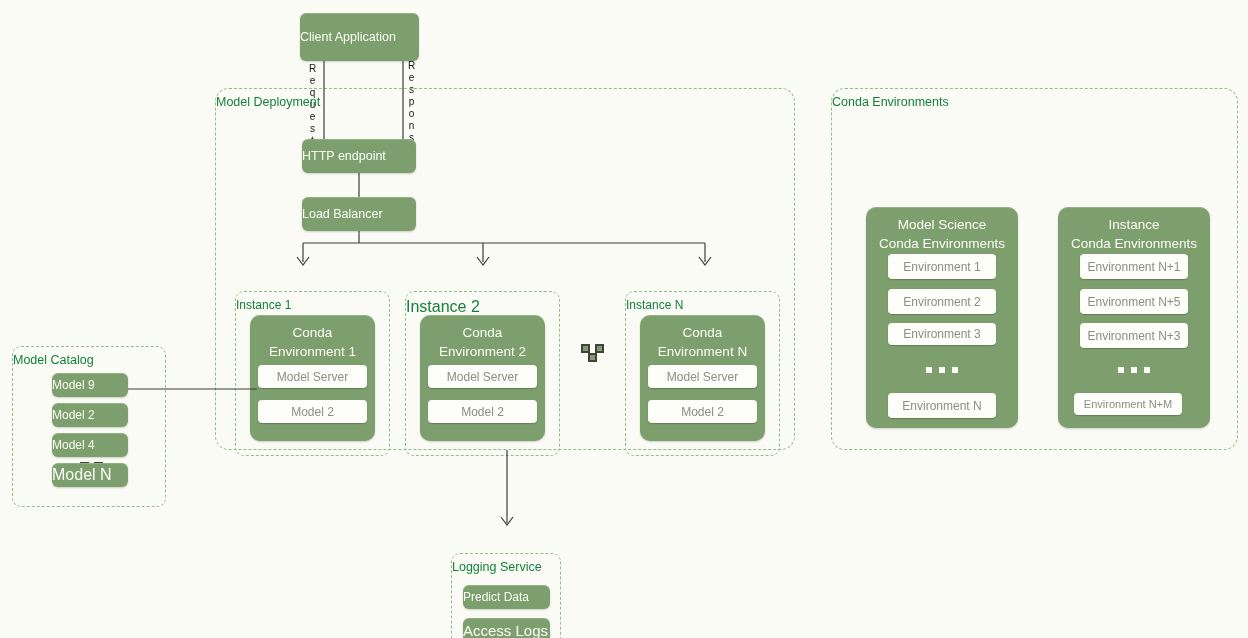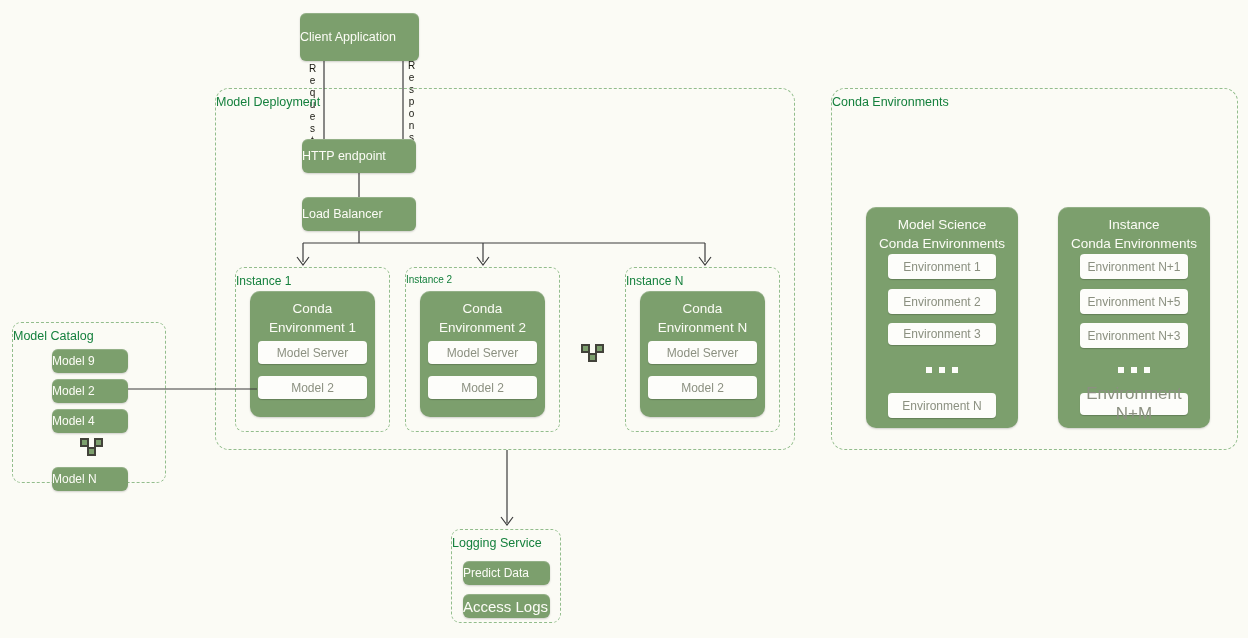--- a/index.html
+++ b/index.html
@@ -6,21 +6,21 @@
   .canvas {
     position:relative; width:1248px; height:638px;
     background:#FBFBF5; overflow:hidden;
     font-family:"Liberation Sans", sans-serif;
     color:#17170f;
   }
   .dashed {
     position:absolute; border:1.5px dashed #92BD8C;
     border-radius:14px; box-sizing:border-box;
   }
-  .dashed.small { border-radius:9px; }
+  .dashed.small { border-radius:9px;margin-top:24px; }
   .gbox {
     position:absolute; background:#7C9F6D; border-radius:6px;
     color:#FCFCF6; display:flex; align-items:center; justify-content:flex-start;
     text-align:center; font-size:12.5px; box-sizing:border-box;
     box-shadow: inset 0 1px 0 rgba(255,255,255,.18), 0 1px 2px rgba(0,0,0,.18);
   }
   .gpanel {
     position:absolute; background:#7C9F6D; border-radius:10px;
     color:#FCFCF6; text-align:center; box-sizing:border-box;
     box-shadow: inset 0 1px 0 rgba(255,255,255,.18), 0 1px 2px rgba(0,0,0,.18);
@@ -80,21 +80,21 @@
       <div class="gtitle">
         <div>Conda</div>
         <div>Environment 1</div>
       </div>
       <div class="wbox" style="left:8px;top:50px;width:109px;height:23px">Model Server</div>
       <div class="wbox" style="left:8px;top:85px;width:109px;height:23px">Model 2</div>
     </div>
   </div>
 
   <div class="dashed small" style="left:405px;top:267px;width:155px;height:165px">
-    <div class="clabel" style="font-size:10px">Instance 2</div>
+    <div class="clabel" style="font-size:16px">Instance 2</div>
     <div class="gpanel" style="left:14px;top:23px;width:125px;height:126px">
       <div class="gtitle">
         <div>Conda</div>
         <div>Environment 2</div>
       </div>
       <div class="wbox" style="left:8px;top:50px;width:109px;height:23px">Model Server</div>
       <div class="wbox" style="left:8px;top:85px;width:109px;height:23px">Model 2</div>
     </div>
   </div>
 
@@ -115,21 +115,21 @@
   </div>
 
   <div class="dashed small" style="left:12px;top:322px;width:154px;height:161px">
     <div class="clabel">Model Catalog</div>
     <div class="gbox" style="left:39px;top:26px;width:76px;height:24px;font-size:12px">Model 9</div>
     <div class="gbox" style="left:39px;top:56px;width:76px;height:24px;font-size:12px">Model 2</div>
     <div class="gbox" style="left:39px;top:86px;width:76px;height:24px;font-size:12px">Model 4</div>
     <div class="ellipsis" style="left:60px;top:115px;width:36px">
       <span class="sq-dark"></span><span class="sq-dark"></span><span class="sq-dark"></span>
     </div>
-    <div class="gbox" style="left:39px;top:144px;width:76px;height:24px;font-size:12px">Model N</div>
+    <div class="gbox" style="left:39px;top:116px;width:76px;height:24px;font-size:16px">Model N</div>
   </div>
 
   <div class="dashed" style="left:831px;top:88px;width:407px;height:362px">
     <div class="clabel">Conda Environments</div>
 
     <div class="gpanel" style="left:34px;top:118px;width:152px;height:221px">
       <div class="gtitle">
         <div>Model Science</div>
         <div>Conda Environments</div>
       </div>
@@ -146,21 +146,21 @@
       <div class="gtitle">
         <div>Instance</div>
         <div>Conda Environments</div>
       </div>
       <div class="wbox" style="left:22px;top:47px;width:108px;height:25px">Environment N+1</div>
       <div class="wbox" style="left:22px;top:82px;width:108px;height:25px">Environment N+5</div>
       <div class="wbox" style="left:22px;top:116px;width:108px;height:25px">Environment N+3</div>
       <div class="ellipsis" style="left:56px;top:160px;width:40px">
         <span class="sq-white"></span><span class="sq-white"></span><span class="sq-white"></span>
       </div>
-      <div class="wbox" style="left:22px;top:186px;width:108px;height:22px;font-size:17px">Environment N+M</div>
+      <div class="wbox" style="left:16px;top:186px;width:108px;height:22px;font-size:11px">Environment N+M</div>
     </div>
   </div>
 
   <div class="dashed small" style="left:451px;top:529px;width:110px;height:94px">
     <div class="clabel">Logging Service</div>
     <div class="gbox" style="left:11px;top:31px;width:87px;height:24px;font-size:12px">Predict Data</div>
     <div class="gbox" style="left:11px;top:64px;width:87px;height:24px;font-size:15px">Access Logs</div>
   </div>
 
   <svg class="links" width="1248" height="638">

